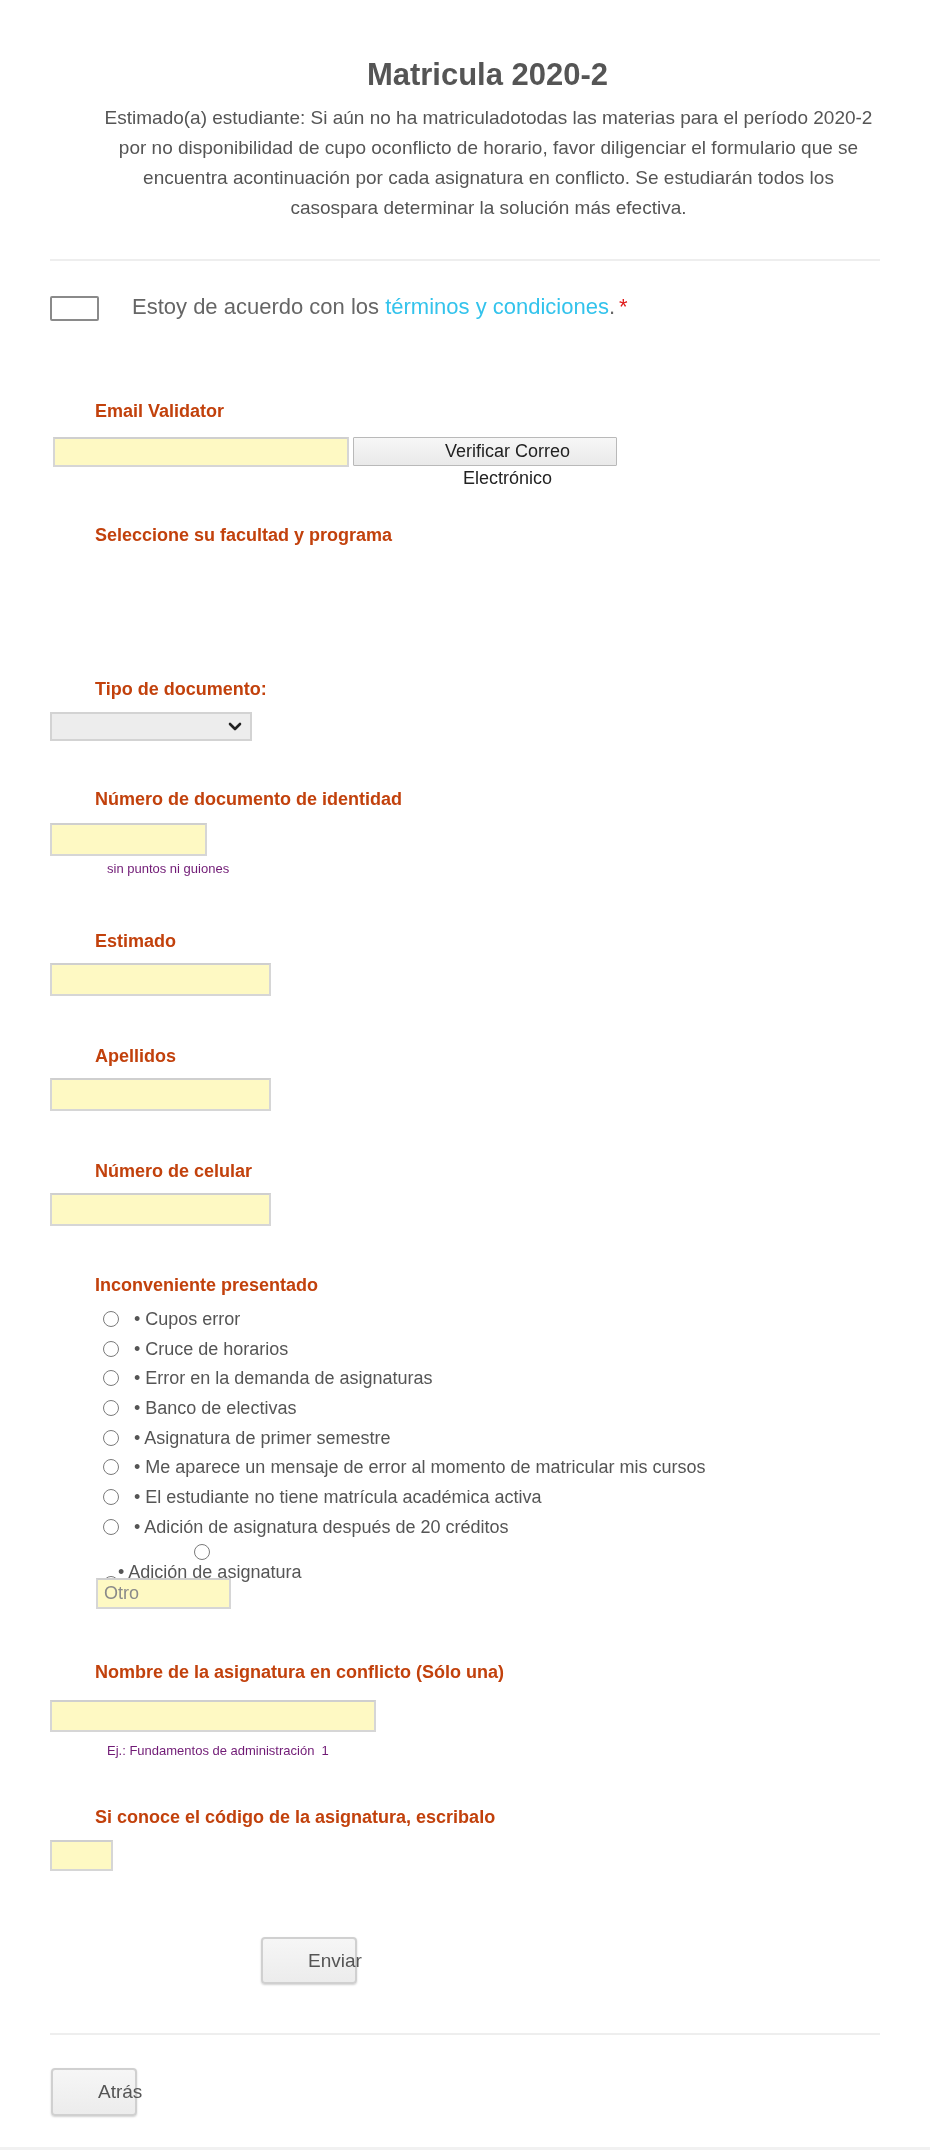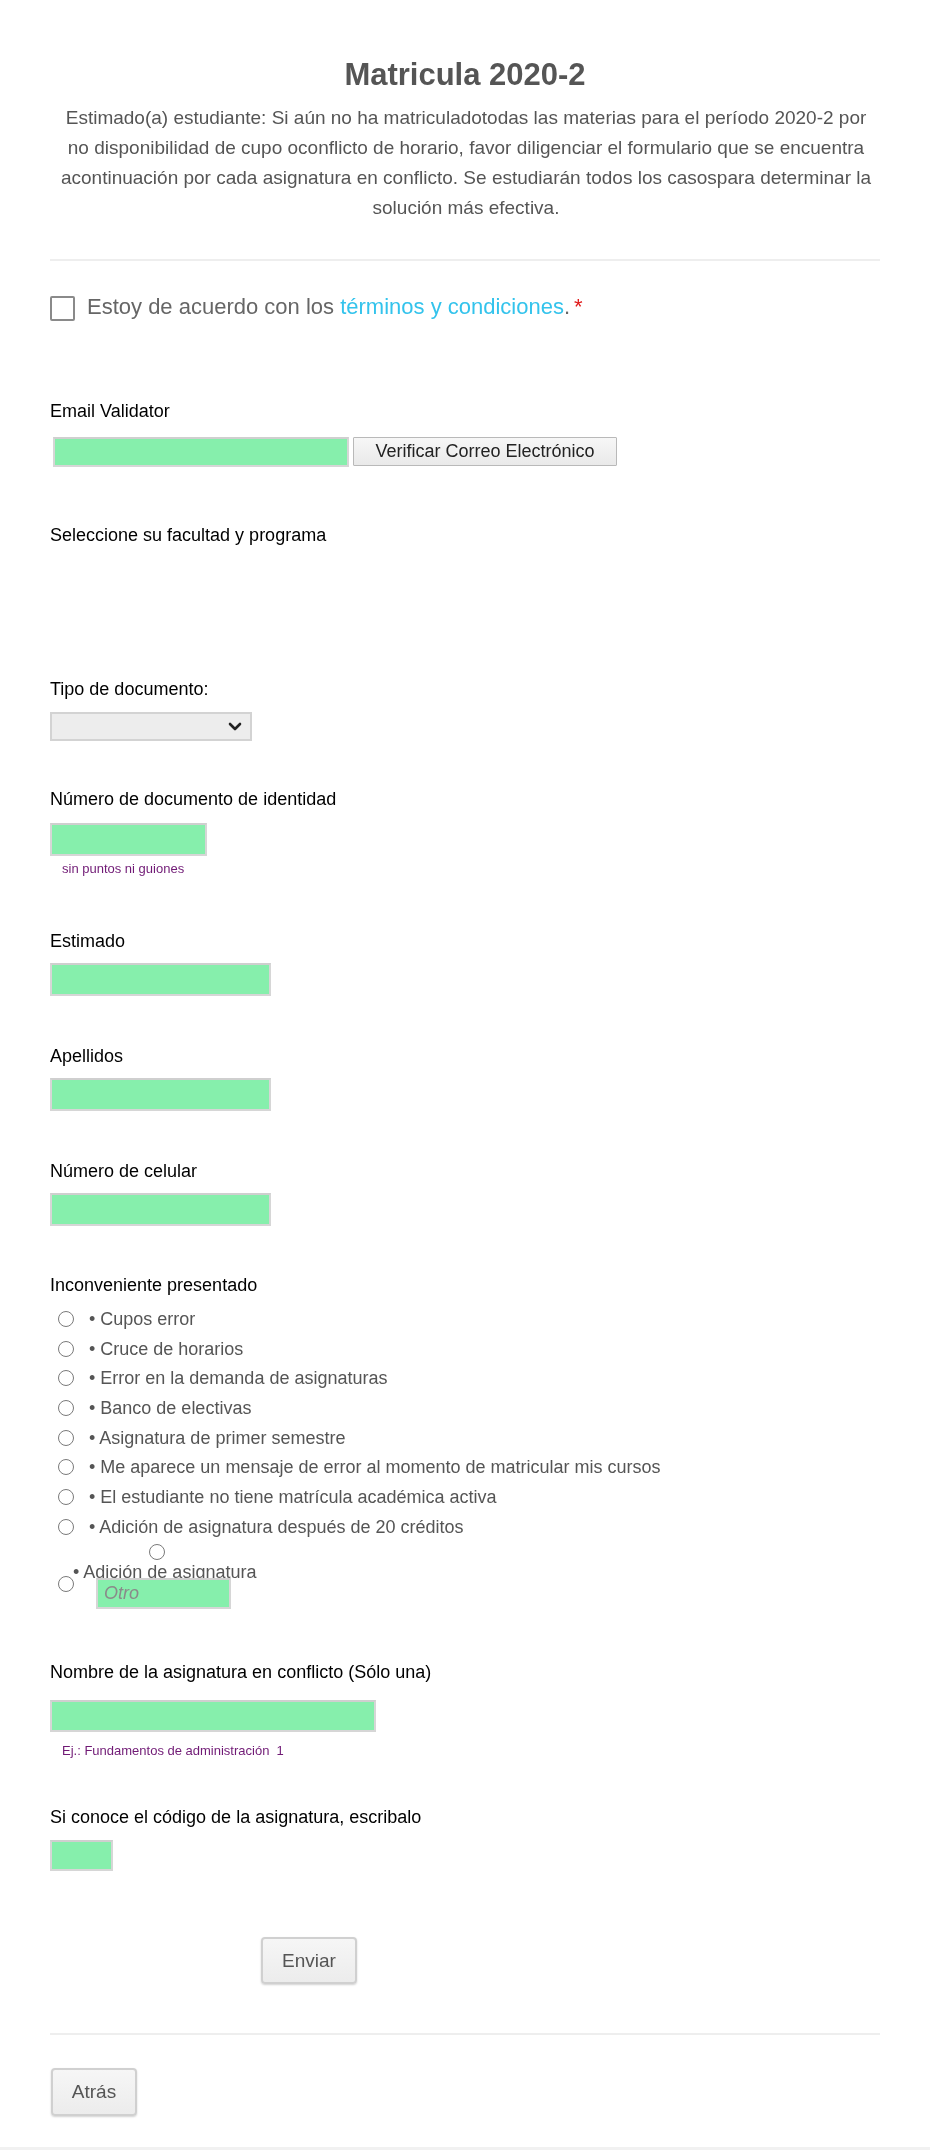--- a/index.html
+++ b/index.html
@@ -1,23 +1,23 @@
 <!DOCTYPE html>
 <html><head>
 <meta charset="utf-8">
 <style>
   * { box-sizing: border-box; margin: 0; padding: 0; }
   html, body { width: 930px; height: 2150px; background: #ffffff; overflow: hidden; }
   body { position: relative; font-family: "Liberation Sans", sans-serif; color: #555555; }
-  .abs { position: absolute; }
+  .abs { position: absolute; padding-left: 45px; }
   .title { left: 0; width: 930px; top: 55px; text-align: center; font-size: 31px; font-weight: bold; color: #555555; line-height: 40px; }
   .intro { left: 55px; width: 822px; top: 103px; text-align: center; font-size: 19px; line-height: 30px; color: #555555; }
   .divider { left: 50px; width: 830px; height: 2px; background: #eeeeee; }
-  .label { left: 50px; font-size: 18px; font-weight: normal; color: #000000; line-height: 22px; white-space: nowrap; }
-  .text-input { background: #86efac; border: 2px solid #d6d6d6; border-top-color: #cfcfcf; outline: none; font-family: "Liberation Sans", sans-serif; font-size: 16px; color: #555; padding: 0 6px; font-style: italic; }
+  .label { left: 50px; font-size: 18px; font-weight: bold; color: #c2410c; line-height: 22px; white-space: nowrap; }
+  .text-input { background: #fef9c3; border: 2px solid #d6d6d6; border-top-color: #cfcfcf; outline: none; font-family: "Liberation Sans", sans-serif; font-size: 16px; color: #555; padding: 0 6px; }
   .hint { left: 62px; font-size: 13px; color: #701a75; line-height: 16px; white-space: nowrap; }
   .checkbox { left: 50px; top: 296px; width: 25px; height: 25px; border: 2px solid #8a8a8a; border-radius: 2px; background: #fff; cursor: pointer; }
   .terms { left: 87px; top: 292px; font-size: 22px; line-height: 30px; color: #666666; white-space: nowrap; }
   .terms .link { color: #33c3ec; cursor: pointer; }
   .terms .req { color: #e01b1b; margin-left: 4px; }
   .verify-btn { left: 353px; top: 437px; width: 264px; height: 29px; background: linear-gradient(#f7f7f7, #e9e9e9); border: 1px solid #b9b9b9; border-radius: 1px; font-size: 18px; color: #222; font-family: "Liberation Sans", sans-serif; cursor: pointer; line-height: 27px; text-align: center; }
   .select { left: 50px; top: 712px; width: 202px; height: 29px; background: #ededed; border: 2px solid #d3d3d3; cursor: pointer; }
   .select .chev { position: absolute; right: 7px; top: 4px; width: 16px; height: 16px; }
   .radio-row { left: 58px; height: 24px; display: flex; align-items: center; white-space: nowrap; }
   .radio { width: 16px; height: 16px; border: 1.5px solid #7a7a7a; border-radius: 50%; background: #fff; flex: 0 0 16px; cursor: pointer; }

